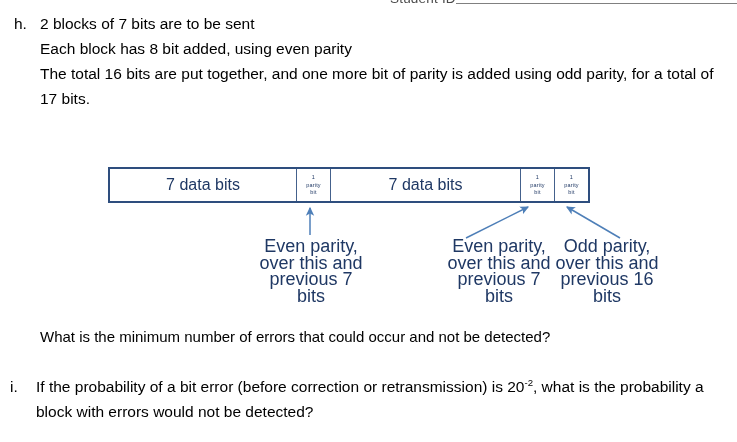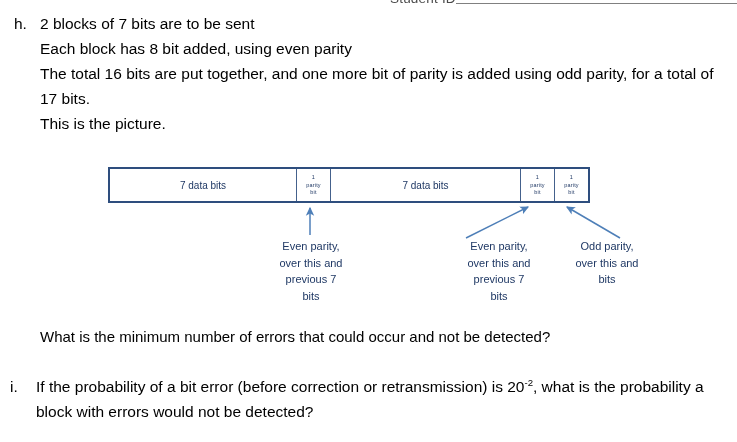--- a/index.html
+++ b/index.html
@@ -109,21 +109,21 @@
     display: flex;
     align-items: center;
     justify-content: center;
     text-align: center;
     color: #1F3864;
     background: #ffffff;
   }
   .cell:last-child { border-right: none; }
   .cell-data {
     flex: 0 0 187px;
-    font-size: 10px;
+    font-size: 16px;
   }
   .cell-data.second { flex: 0 0 190px; }
   .cell-parity {
     flex: 1 1 auto;
     font-size: 5.5px;
     line-height: 7.5px;
     letter-spacing: 0.2px;
     flex-direction: column;
     padding-top: 1px;
   }
@@ -135,21 +135,21 @@
     left: 0;
     top: 0;
     width: 737px;
     height: 442px;
     pointer-events: none;
   }
 
   
   .caption {
     position: absolute;
-    font-size: 11px;
+    font-size: 18px;
     line-height: 16.5px;
     color: #1F3864;
     text-align: center;
     white-space: nowrap;
   }
   .cap1 { left: 252px; top: 238px; width: 118px; }
   .cap2 { left: 440px; top: 238px; width: 118px; }
   .cap3 { left: 548px; top: 238px; width: 118px; }
   .caption span { display: block; }
 </style>
@@ -162,21 +162,20 @@
     <span class="header-rule"></span>
   </div>
 </div>
 
 <div class="item item-h">
   <div class="marker">h.</div>
   <div class="item-body">
     <div class="line">2 blocks of 7 bits are to be sent</div>
     <div class="line">Each block has 8 bit added, using even parity</div>
     <div class="line wrap">The total 16 bits are put together, and one more bit of parity is added using odd parity, for a total of 17 bits.</div>
-    <div class="line">This is the picture.</div>
   </div>
 </div>
 
 <div class="diagram">
   <div class="frame">
 
     <div class="cell cell-data">
       <span>7 data bits</span>
     </div>
 
@@ -229,20 +228,21 @@
 <div class="caption cap2">
   <span>Even parity,</span>
   <span>over this and</span>
   <span>previous 7</span>
   <span>bits</span>
 </div>
 
 <div class="caption cap3">
   <span>Odd parity,</span>
   <span>over this and</span>
+  <span>previous 16</span>
   <span>bits</span>
 </div>
 
 <div class="q-line">What is the minimum number of errors that could occur and not be detected?</div>
 
 <div class="item item-i">
   <div class="marker">i.</div>
   <div class="item-body">
     <span>If the probability of a bit error (before correction or retransmission) is 20</span><sup>-2</sup><span>, what is the probability a block with errors would not be detected?</span>
   </div>

